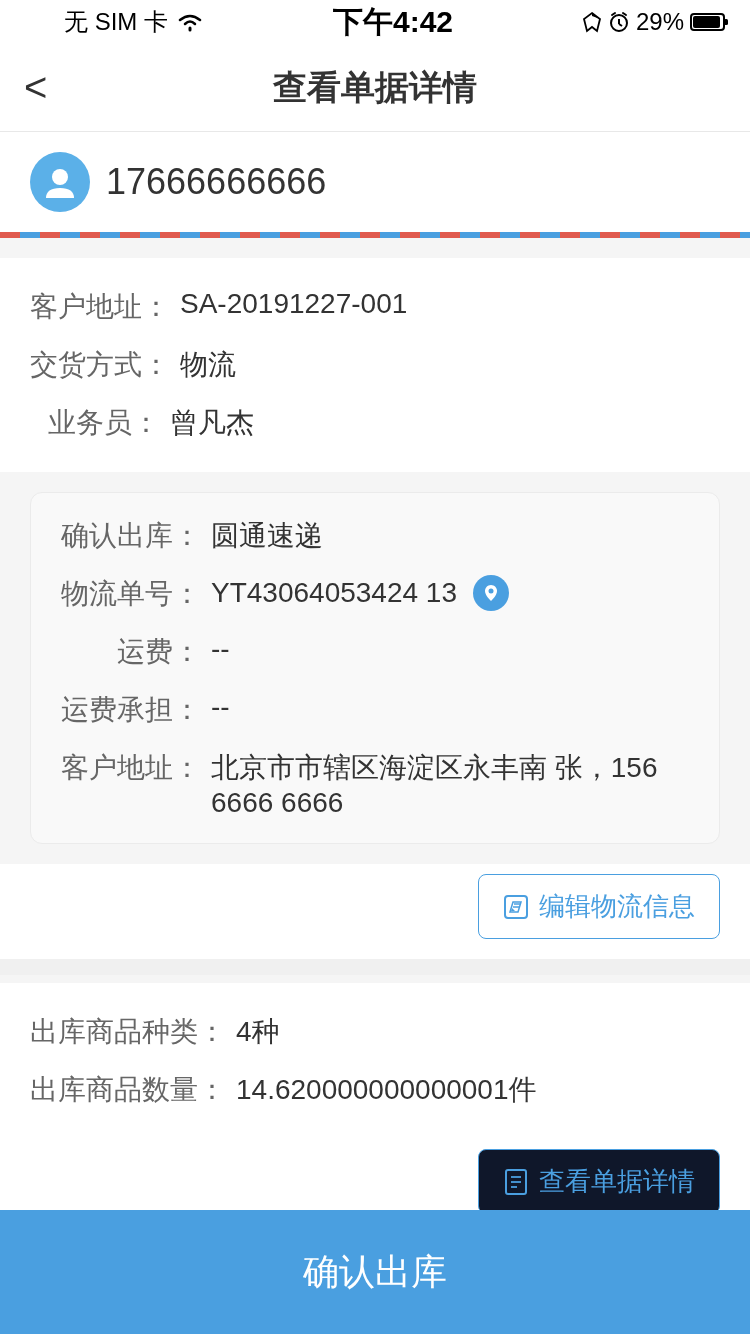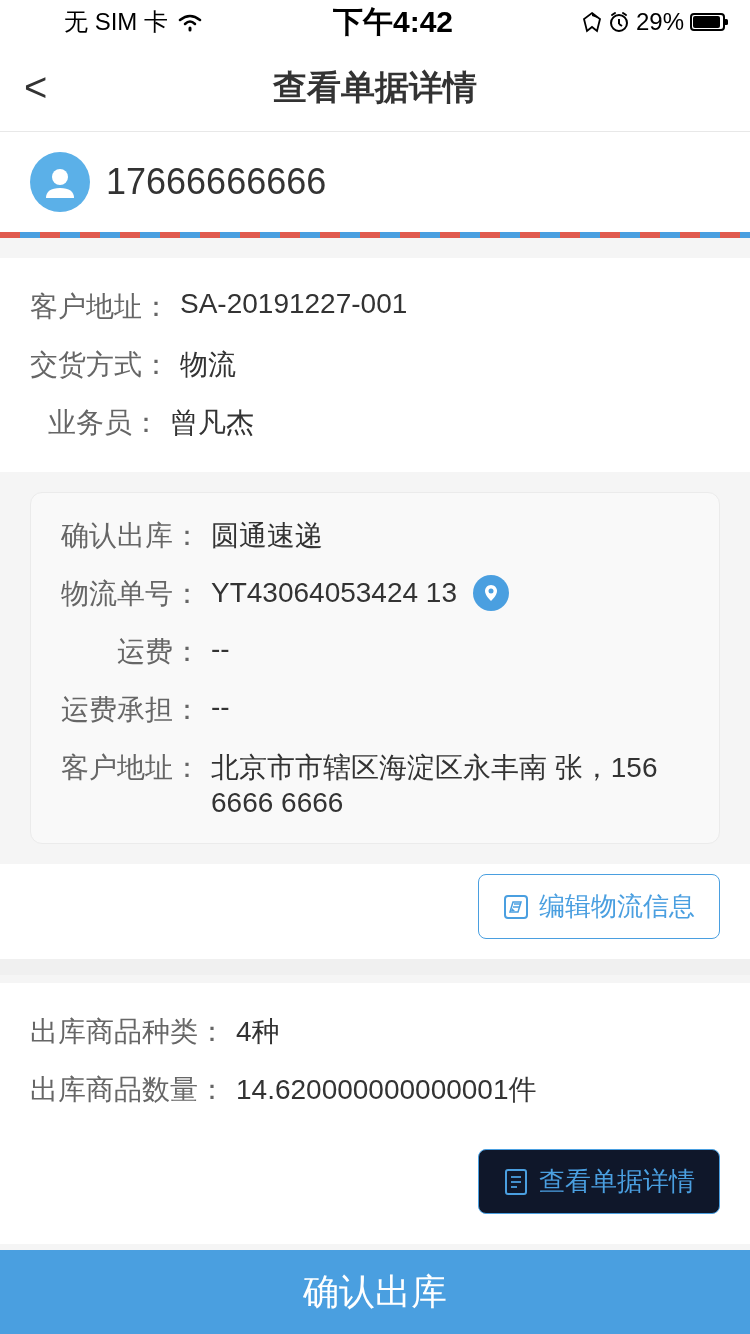--- a/index.html
+++ b/index.html
@@ -231,21 +231,21 @@
       flex: 1;
       min-height: 200px;
     }
 
     
     .confirm-btn-bar {
       position: fixed;
       bottom: 0;
       left: 0;
       width: 750px;
-      height: 84px;
+      height: 124px;
       background: #4a9fe0;
       display: flex;
       align-items: center;
       justify-content: center;
       cursor: pointer;
     }
     .confirm-btn-text {
       color: #fff;
       font-size: 36px;
       font-weight: 500;

